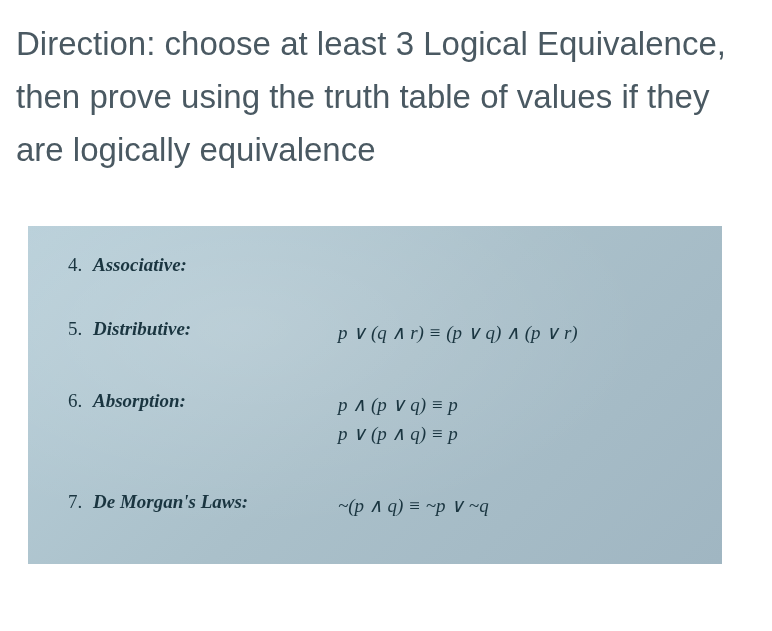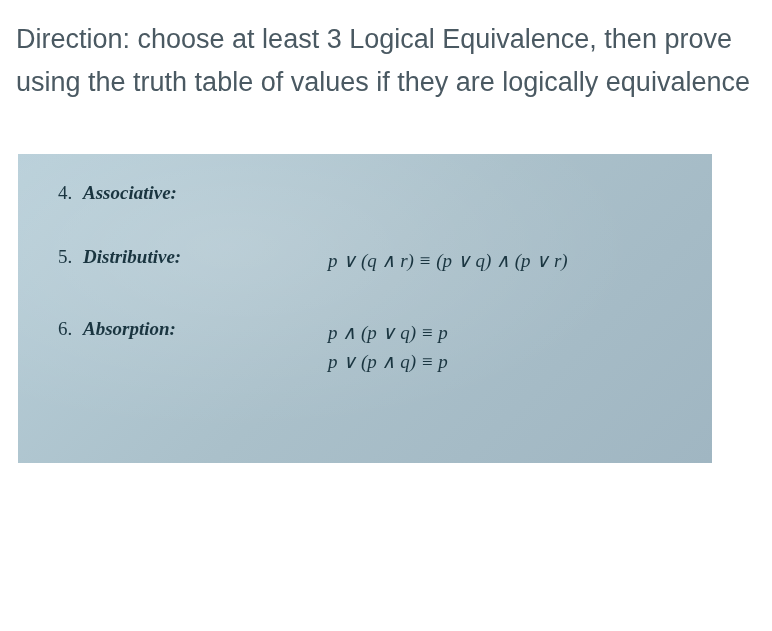--- a/index.html
+++ b/index.html
@@ -9,30 +9,30 @@
     }
     body {
       width: 772px;
       height: 631px;
       font-family: Arial, Helvetica, sans-serif;
       background: #ffffff;
       padding: 18px 12px;
     }
     .direction {
       color: #4a5962;
-      font-size: 27px;
+      font-size: 33px;
       line-height: 1.6;
       margin-bottom: 50px;
       padding-left: 4px;
     }
     .laws-panel {
       background: linear-gradient(135deg, #b8cfd9 0%, #aac0ca 50%, #a0b6c2 100%);
       padding: 20px 0;
       width: 694px;
-      margin: 6px;
+      margin: 16px;
       position: relative;
     }
     .laws-panel::before {
       content: "";
       position: absolute;
       top: 0; left: 0; right: 0; bottom: 0;
       background: radial-gradient(ellipse at 30% 30%, rgba(255,255,255,0.15), transparent 60%);
       pointer-events: none;
     }
     .law-row {
@@ -98,17 +98,22 @@
       <span class="num">6.</span>
       <span class="name">Absorption:</span>
     </div>
     <div class="law-equations">
       <div class="eq">p ∧ (p ∨ q) ≡ p</div>
       <div class="eq">p ∨ (p ∧ q) ≡ p</div>
     </div>
   </div>
 
   <div class="law-row">
+    <div class="law-label">
+      <span class="num">7.</span>
+      <span class="name">De Morgan's Laws:</span>
+    </div>
     <div class="law-equations">
+      <div class="eq">~(p ∧ q) ≡ ~p ∨ ~q</div>
     </div>
   </div>
 
 </div>
 
 </body></html>

